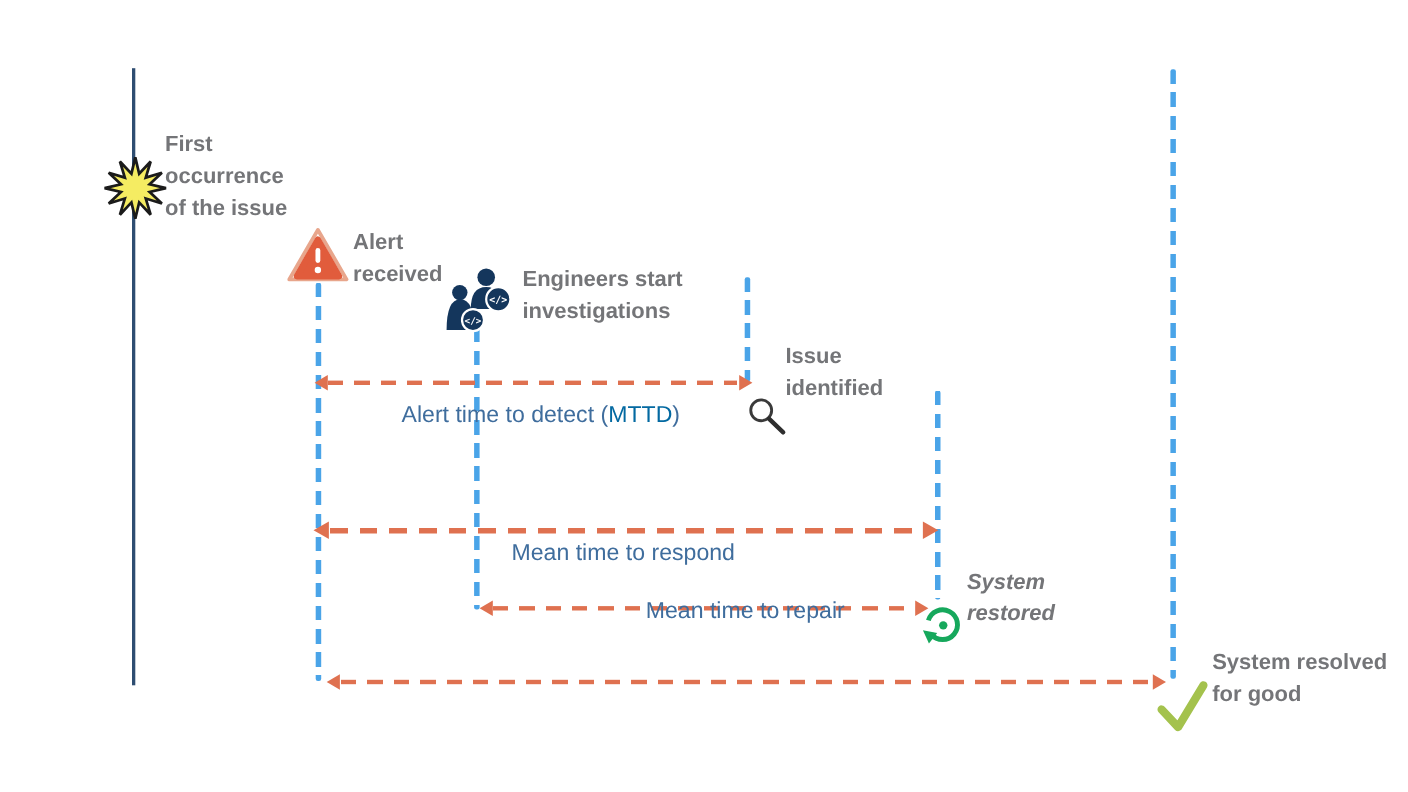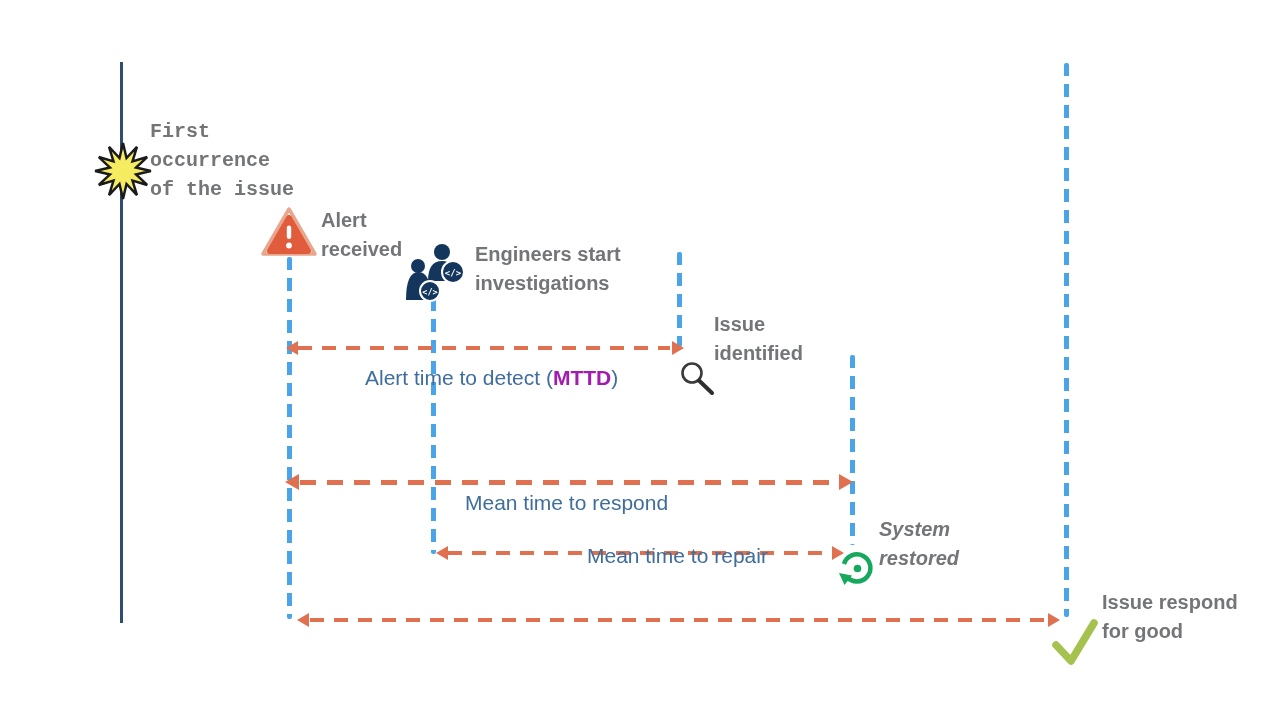--- a/index.html
+++ b/index.html
@@ -15,21 +15,21 @@
     position:absolute; width:5px; border-radius:2px;
     background:repeating-linear-gradient(to bottom, #4aa4e8 0 13px, transparent 13px 21px);
   }
   .evt {
     position:absolute; white-space:pre-line; color:#747578;
     font-weight:bold; font-size:20px; line-height:29px;
   }
   .metric {
     position:absolute; color:#3f6d9d; font-size:21px; line-height:24px;
   }
-  .metric .abbr { color:#a21caf; font-weight:bold; }
+  .metric .abbr { color:#0369a1; font-weight:normal; }
   .hline {
     position:absolute;
     background:repeating-linear-gradient(to right, #df7150 0 14px, transparent 14px 24px);
   }
   .hline.thick {
     background:repeating-linear-gradient(to right, #df7150 0 16px, transparent 16px 27px);
   }
   .head { position:absolute; width:0; height:0; }
   .head.l { border-top:7px solid transparent; border-bottom:7px solid transparent; border-right:12px solid #df7150; }
   .head.r { border-top:7px solid transparent; border-bottom:7px solid transparent; border-left:12px solid #df7150; }
@@ -46,21 +46,21 @@
 
   <div class="dashv" style="left:287px; top:257px; height:362px;"></div>
   <div class="dashv" style="left:431px; top:298px; height:256px;"></div>
   <div class="dashv" style="left:677px; top:252px; height:95px;"></div>
   <div class="dashv" style="left:850px; top:355px; height:190px;"></div>
   <div class="dashv" style="left:1064px; top:63px; height:554px;"></div>
 
   <svg class="ic" style="left:92px; top:141px;" width="62" height="60" viewBox="0 0 60 56">
     <polygon points="57,28 42.6,31.4 53.4,41.5 39.2,37.2 43.5,51.4 33.4,40.6 30,55 26.6,40.6 16.5,51.4 20.8,37.2 6.6,41.5 17.4,31.4 3,28 17.4,24.6 6.6,14.5 20.8,18.8 16.5,4.6 26.6,15.4 30,1 33.4,15.4 43.5,4.6 39.2,18.8 53.4,14.5 42.6,24.6" fill="#f5ec62" stroke="#1b1b1b" stroke-width="2.4"></polygon>
   </svg>
-  <div class="evt" style="left:150px; top:117px;font-family:Liberation Mono, monospace;">First
+  <div class="evt" style="left:150px; top:117px;">First
 occurrence
 of the issue</div>
 
   <svg class="ic" style="left:259px; top:205px;" width="60" height="53" viewBox="0 0 60 53">
     <polygon points="30,4 56,49 4,49" fill="#ffffff" stroke="#e8a68c" stroke-width="3.5" stroke-linejoin="round"></polygon>
     <polygon points="30,13 49,46 11,46" fill="#e15c3c" stroke="#e15c3c" stroke-width="6" stroke-linejoin="round"></polygon>
     <rect x="27.8" y="20.5" width="4.4" height="13.5" rx="2.2" fill="#ffffff"></rect>
     <circle cx="30" cy="40.5" r="2.9" fill="#ffffff"></circle>
   </svg>
   <div class="evt" style="left:321px; top:206px;">Alert
@@ -87,21 +87,21 @@
   </svg>
 
   <div class="evt" style="left:879px; top:515px;font-style:italic;">System
 restored</div>
   <svg class="ic" style="left:835px; top:546px;" width="42" height="42" viewBox="0 0 42 42">
     <path d="M 9 18 A 13.5 13.5 0 1 1 11.5 30.5" fill="none" stroke="#16a85c" stroke-width="4.5"></path>
     <polygon points="4,27 17,29.5 9.5,39" fill="#16a85c"></polygon>
     <circle cx="22.5" cy="22.5" r="3.8" fill="#16a85c"></circle>
   </svg>
 
-  <div class="evt" style="left:1102px; top:588px;">Issue respond
+  <div class="evt" style="left:1102px; top:588px;">System resolved
 for good</div>
   <svg class="ic" style="left:1051px; top:618px;" width="48" height="48" viewBox="0 0 48 48">
     <path d="M 5 27 L 20 43 L 43 5" fill="none" stroke="#a4c24d" stroke-width="7.5" stroke-linecap="round" stroke-linejoin="round"></path>
   </svg>
 
   <div>
     <span class="head l" style="left:286px; top:341px;"></span>
     <div class="hline" style="left:298px; top:346px; width:372px; height:4px;"></div>
     <span class="head r" style="left:672px; top:341px;"></span>
   </div>

